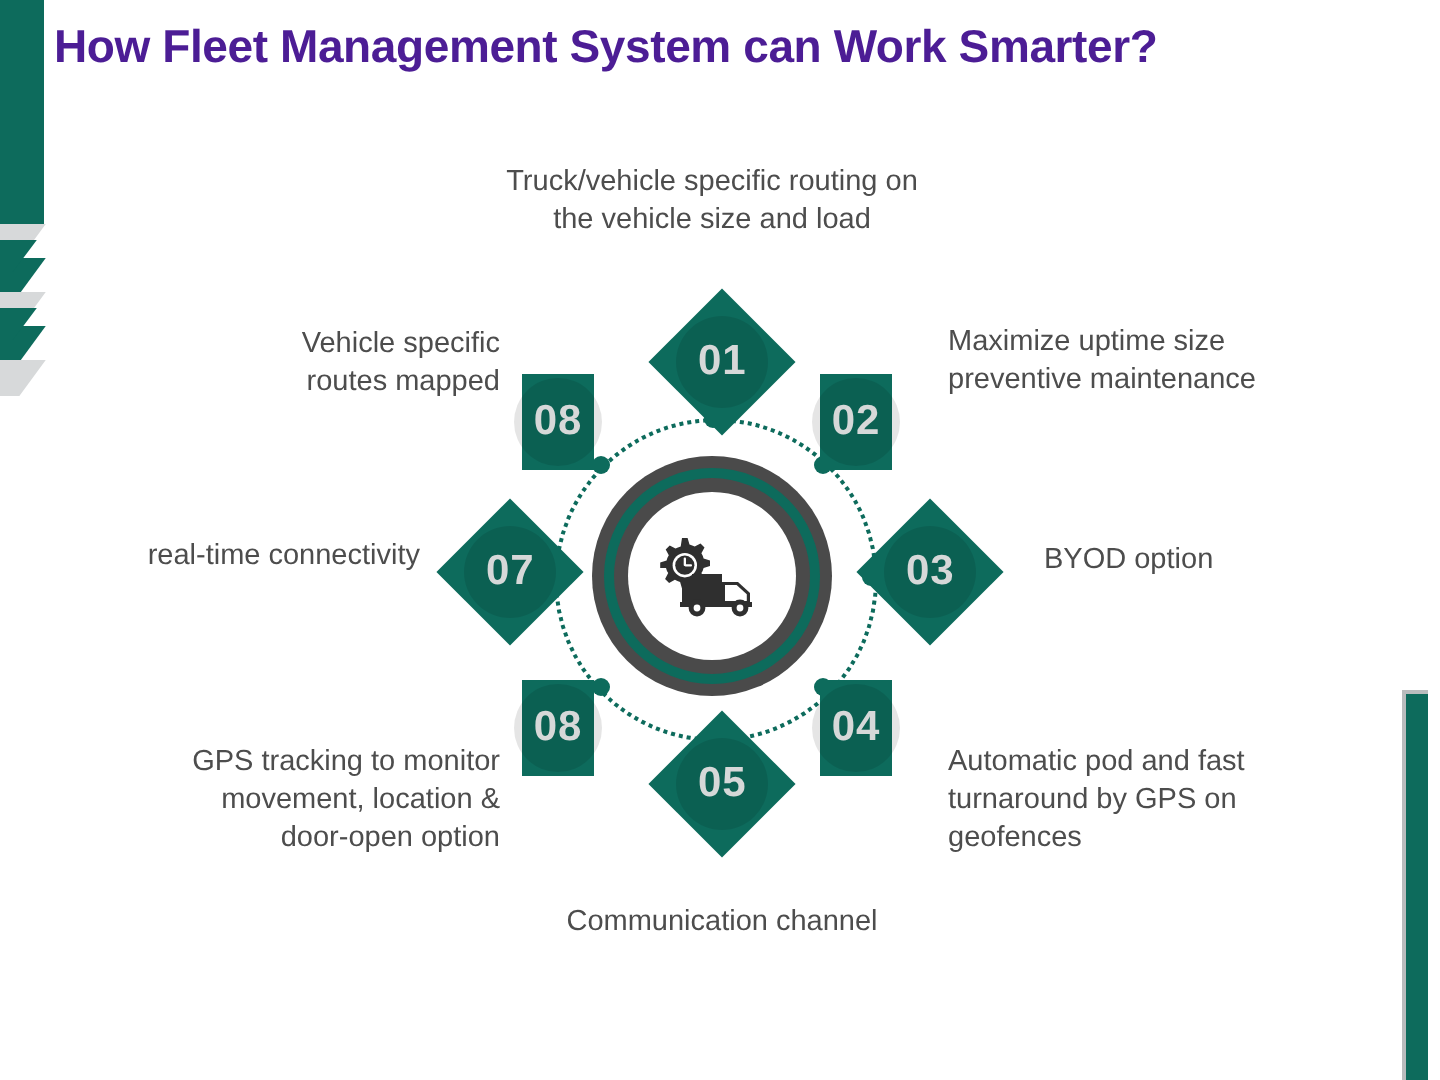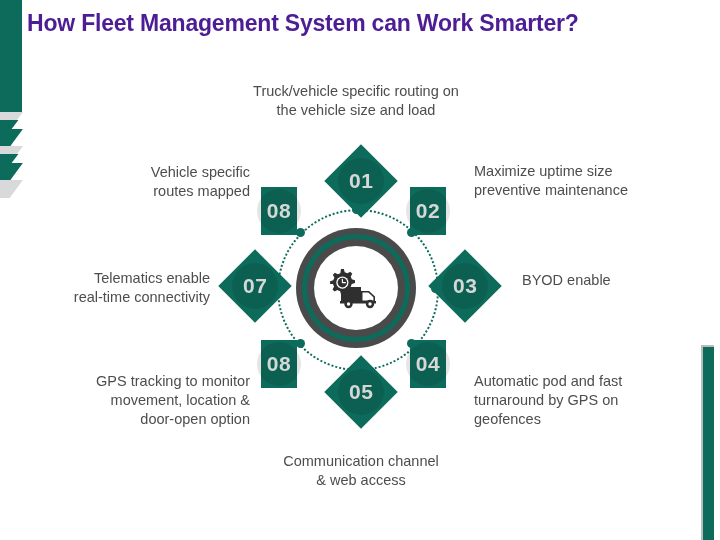--- a/index.html
+++ b/index.html
@@ -156,38 +156,36 @@
   <div id="labels">
       <div class="label" style="left: 206px; top: 82px; width: 300px; text-align: center;">
         <div>Truck/vehicle specific routing on</div>
         <div>the vehicle size and load</div>
       </div>
       <div class="label" style="left: 474px; top: 162px; width: 210px; text-align: left;">
         <div>Maximize uptime size</div>
         <div>preventive maintenance</div>
       </div>
       <div class="label" style="left: 522px; top: 271px; width: 170px; text-align: left;">
-        <div>BYOD enable</div>
+        <div>BYOD option</div>
       </div>
       <div class="label" style="left: 474px; top: 372px; width: 210px; text-align: left;">
         <div>Automatic pod and fast</div>
         <div>turnaround by GPS on</div>
         <div>geofences</div>
       </div>
       <div class="label" style="left: 241px; top: 452px; width: 240px; text-align: center;">
         <div>Communication channel</div>
-        <div>&amp; web access</div>
       </div>
       <div class="label" style="left: 38px; top: 372px; width: 212px; text-align: right;">
         <div>GPS tracking to monitor</div>
         <div>movement, location &amp;</div>
         <div>door-open option</div>
       </div>
       <div class="label" style="left: 14px; top: 269px; width: 196px; text-align: right;">
-        <div>Telematics enable</div>
         <div>real-time connectivity</div>
       </div>
       <div class="label" style="left: 98px; top: 163px; width: 152px; text-align: right;">
         <div>Vehicle specific</div>
         <div>routes mapped</div>
       </div>
     </div>
 
 </div>
 

